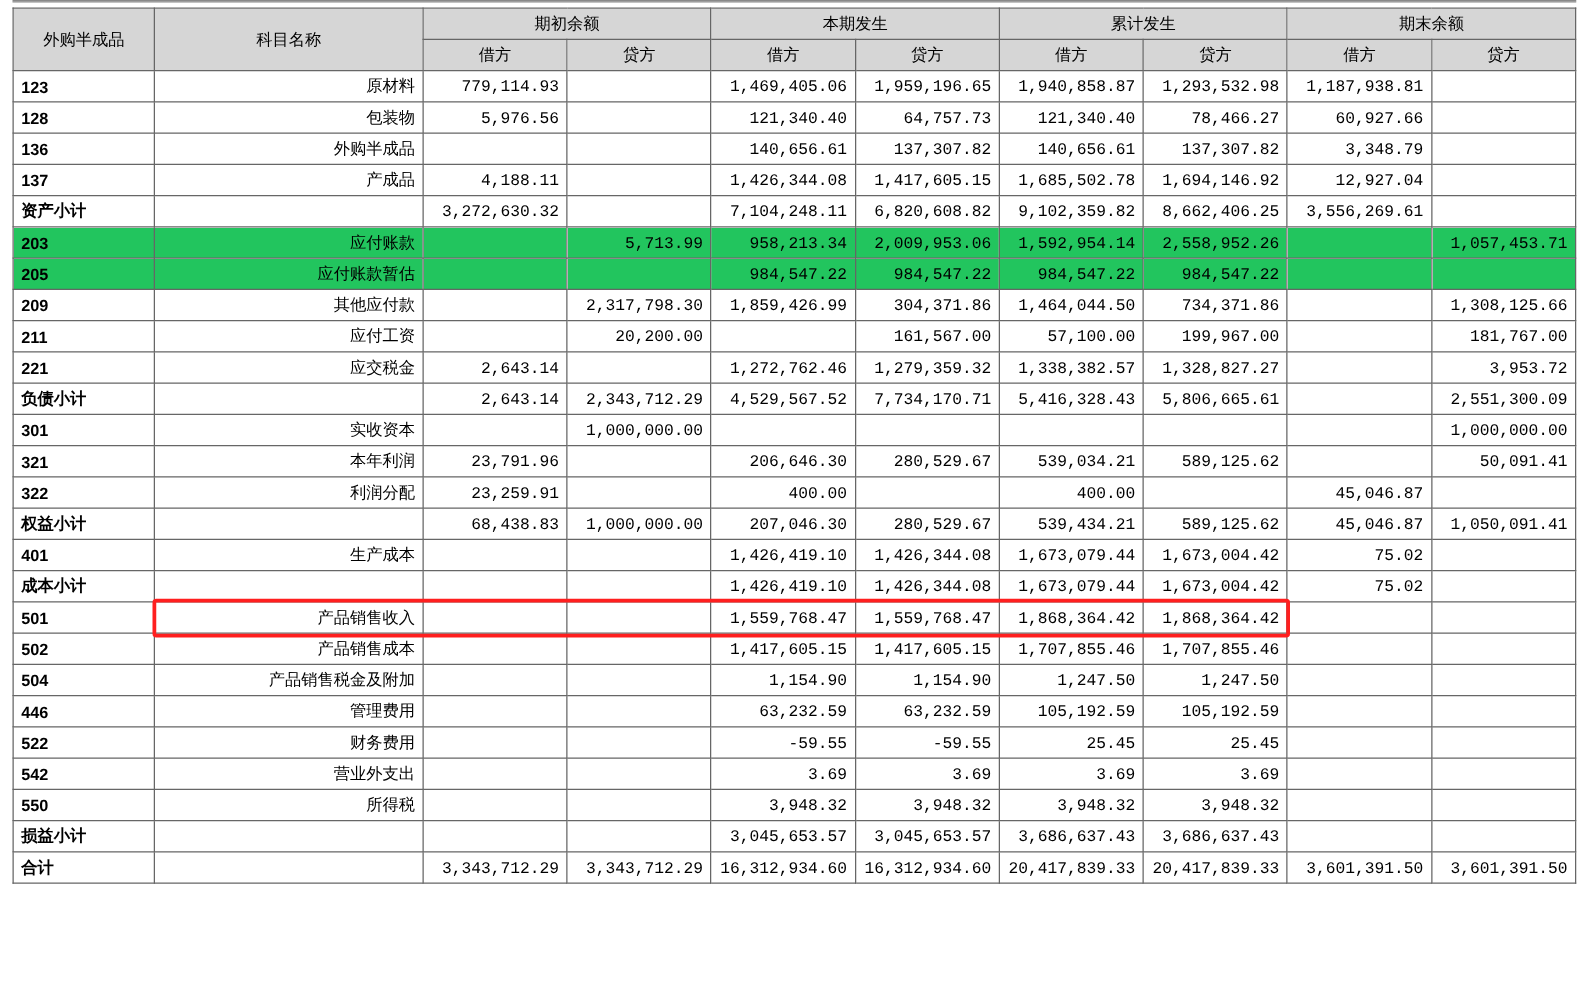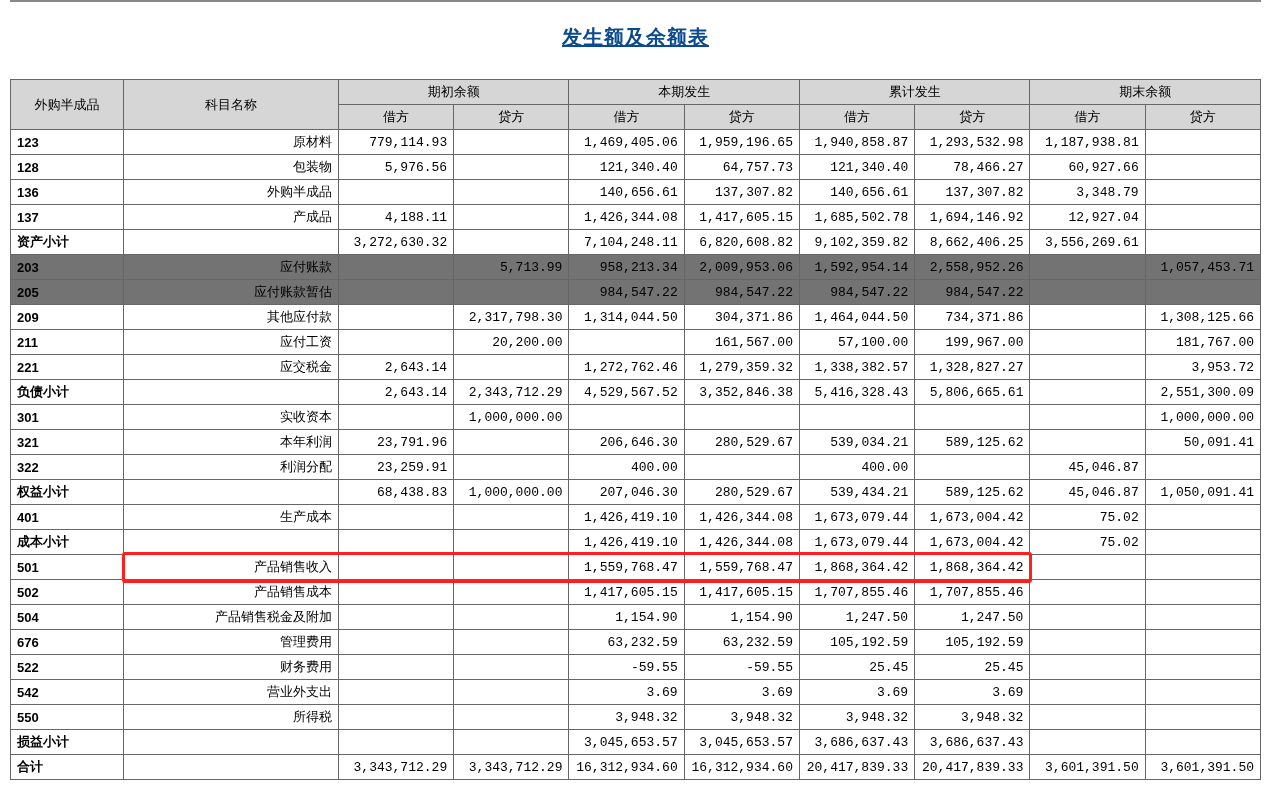--- a/index.html
+++ b/index.html
@@ -50,37 +50,34 @@
     text-align: center;
     font-size: 13px;
   }
   td.num {
     text-align: right;
     font-family: Consolas, "Courier New", monospace;
     font-size: 13px;
   }
   td.code { text-align: left; padding-left: 8px; font-weight: bold; }
   td.name { text-align: right; padding-left: 8px; }
-  tr.hl td { background: #737373; }
+  tr.hl td { background: #22c55e; }
   .red-box {
     position: absolute;
     border: 3px solid #ff1f1f;
     border-radius: 3px;
     pointer-events: none;
   }
   .table-wrap { position: relative; }
 </style>
 </head>
 <body>
 
 <div class="page">
   <div class="topborder"></div>
-  <div class="title">
-    <span>发生额及余额表</span>
-  </div>
 
   <div class="table-wrap">
     <table class="acct">
       <colgroup>
         <col style="width:108px">
         <col style="width:205px">
         <col style="width:110px">
           <col style="width:110px">
         <col style="width:110px">
           <col style="width:110px">
@@ -192,21 +189,21 @@
             <td class="num">984,547.22</td>
             <td class="num">984,547.22</td>
             <td class="num"></td>
             <td class="num"></td>
           </tr>
           <tr>
             <td class="code">209</td>
             <td class="name">其他应付款</td>
             <td class="num"></td>
             <td class="num">2,317,798.30</td>
-            <td class="num">1,314,044.50</td>
+            <td class="num">1,859,426.99</td>
             <td class="num">304,371.86</td>
             <td class="num">1,464,044.50</td>
             <td class="num">734,371.86</td>
             <td class="num"></td>
             <td class="num">1,308,125.66</td>
           </tr>
           <tr>
             <td class="code">211</td>
             <td class="name">应付工资</td>
             <td class="num"></td>
@@ -229,21 +226,21 @@
             <td class="num">1,328,827.27</td>
             <td class="num"></td>
             <td class="num">3,953.72</td>
           </tr>
           <tr>
             <td class="code">负债小计</td>
             <td class="name"></td>
             <td class="num">2,643.14</td>
             <td class="num">2,343,712.29</td>
             <td class="num">4,529,567.52</td>
-            <td class="num">3,352,846.38</td>
+            <td class="num">7,734,170.71</td>
             <td class="num">5,416,328.43</td>
             <td class="num">5,806,665.61</td>
             <td class="num"></td>
             <td class="num">2,551,300.09</td>
           </tr>
           <tr>
             <td class="code">301</td>
             <td class="name">实收资本</td>
             <td class="num"></td>
             <td class="num">1,000,000.00</td>
@@ -344,21 +341,21 @@
             <td class="num"></td>
             <td class="num"></td>
             <td class="num">1,154.90</td>
             <td class="num">1,154.90</td>
             <td class="num">1,247.50</td>
             <td class="num">1,247.50</td>
             <td class="num"></td>
             <td class="num"></td>
           </tr>
           <tr>
-            <td class="code">676</td>
+            <td class="code">446</td>
             <td class="name">管理费用</td>
             <td class="num"></td>
             <td class="num"></td>
             <td class="num">63,232.59</td>
             <td class="num">63,232.59</td>
             <td class="num">105,192.59</td>
             <td class="num">105,192.59</td>
             <td class="num"></td>
             <td class="num"></td>
           </tr>

